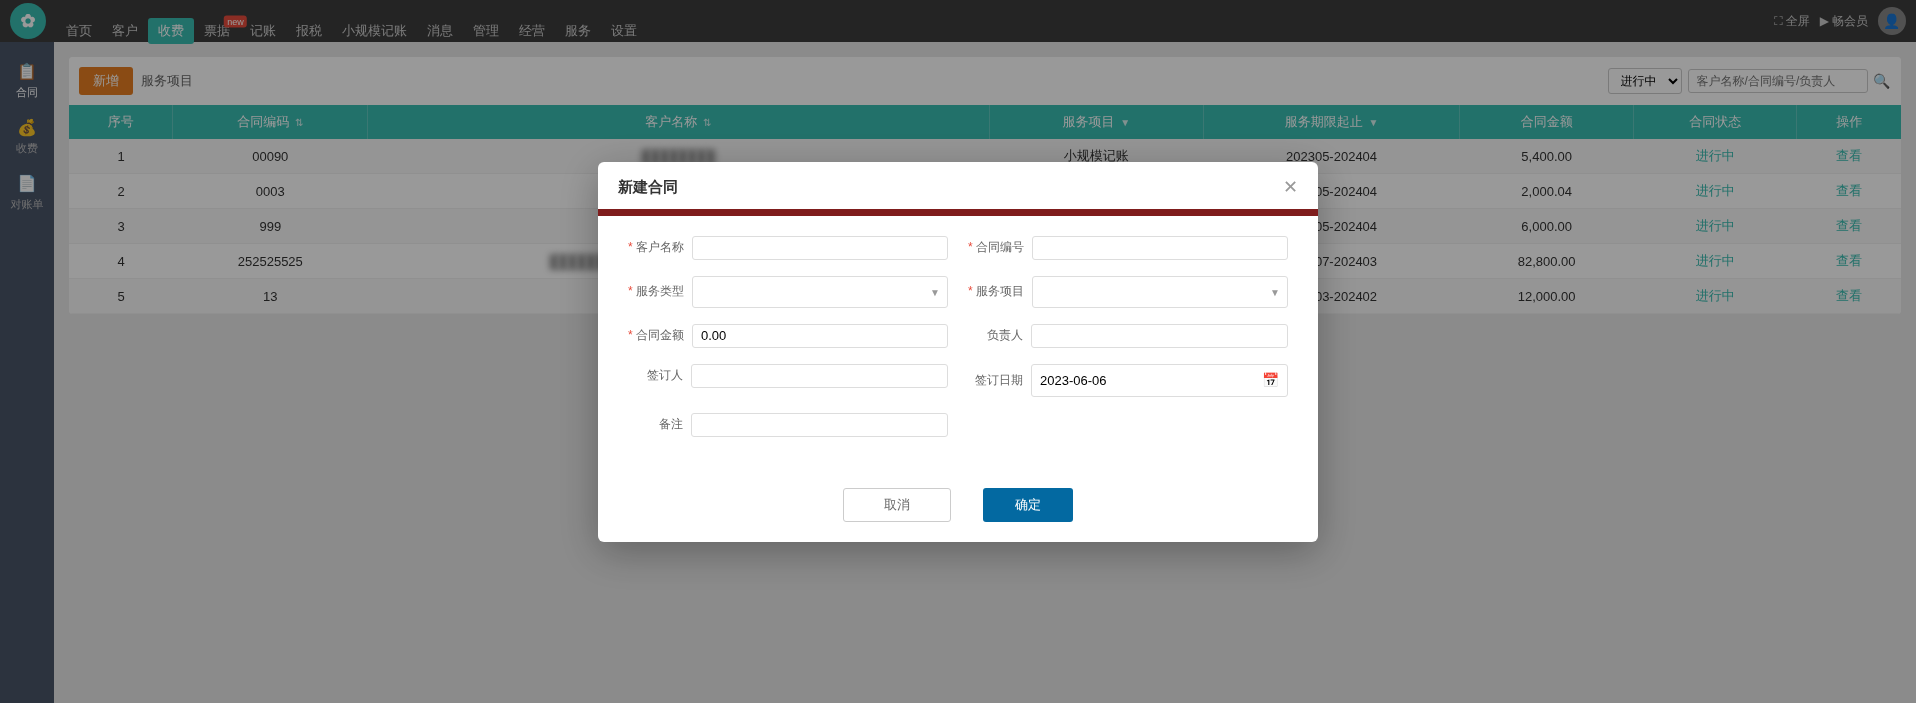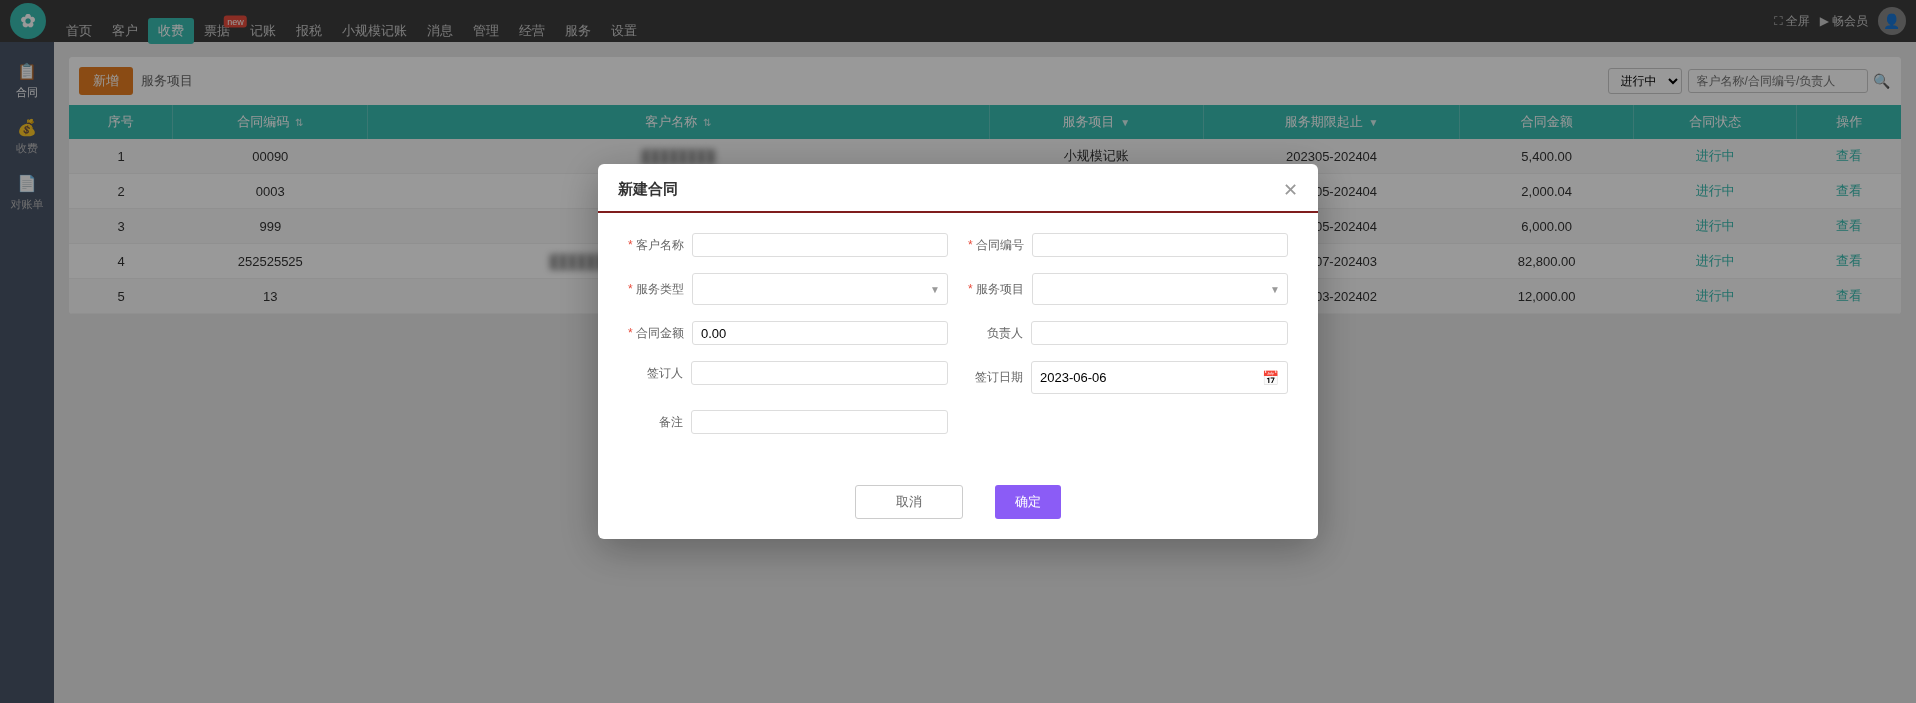--- a/index.html
+++ b/index.html
@@ -217,21 +217,21 @@
     }
     .modal {
       background: white;
       border-radius: 6px;
       width: 720px;
       padding: 0;
       box-shadow: 0 10px 40px rgba(0,0,0,0.3);
     }
     .modal-header {
       padding: 16px 20px 12px;
-      border-bottom: 2px solid #7f1d1d;
+      border-bottom: 7px solid #7f1d1d;
       display: flex;
       align-items: center;
       justify-content: space-between;
     }
     .modal-title {
       font-size: 15px;
       color: #333;
       font-weight: bold;
     }
     .modal-close {
@@ -334,24 +334,24 @@
     .btn-cancel {
       background: white;
       border: 1px solid #ccc;
       color: #666;
       padding: 7px 40px;
       border-radius: 3px;
       cursor: pointer;
       font-size: 13px;
     }
     .btn-confirm {
-      background: #8b5cf6;
+      background: #0369a1;
       border: none;
       color: white;
-      padding: 7px 20px;
+      padding: 7px 32px;
       border-radius: 3px;
       cursor: pointer;
       font-size: 13px;
     }
   </style>
 </head>
 <body>
 
 <nav class="topnav">
   <div class="topnav-logo">

